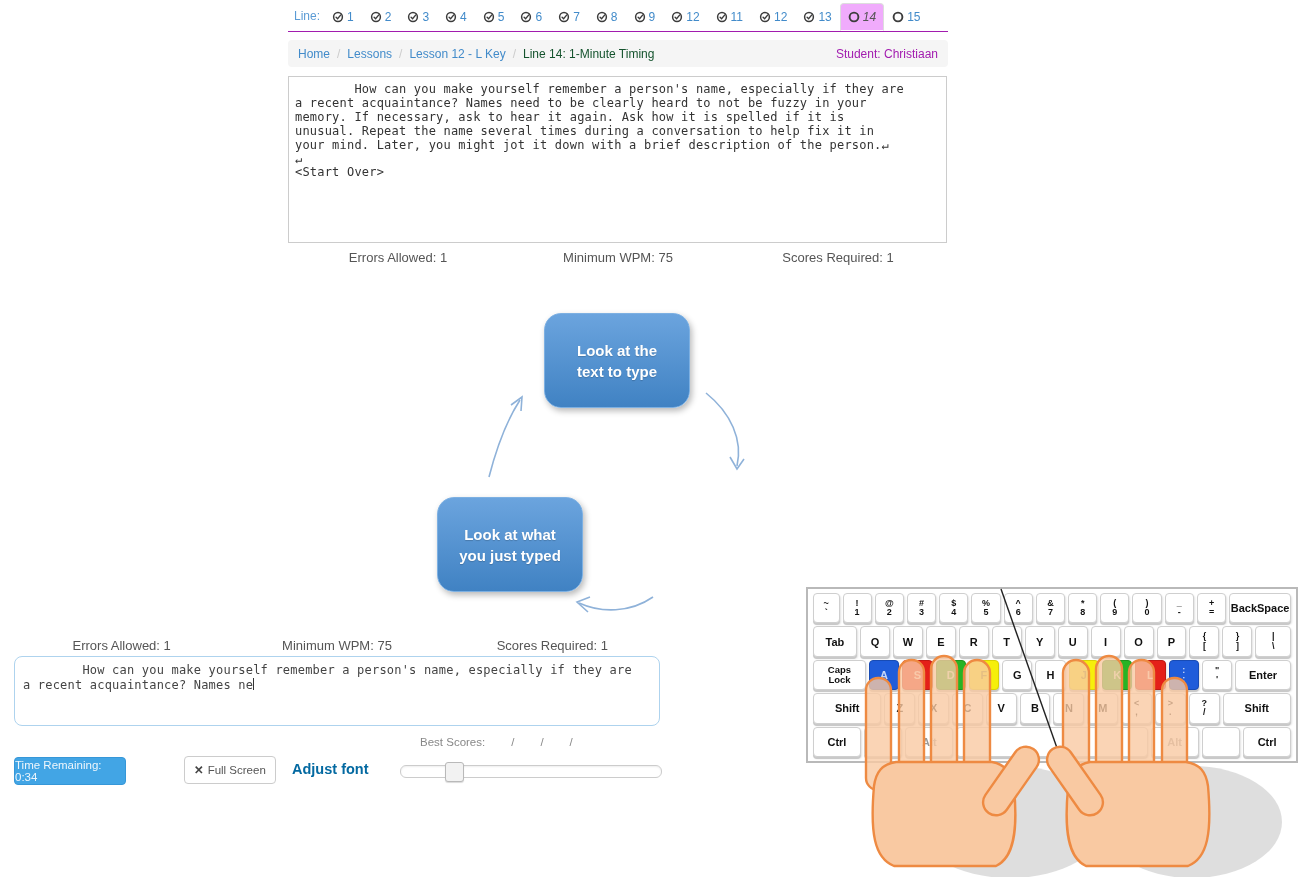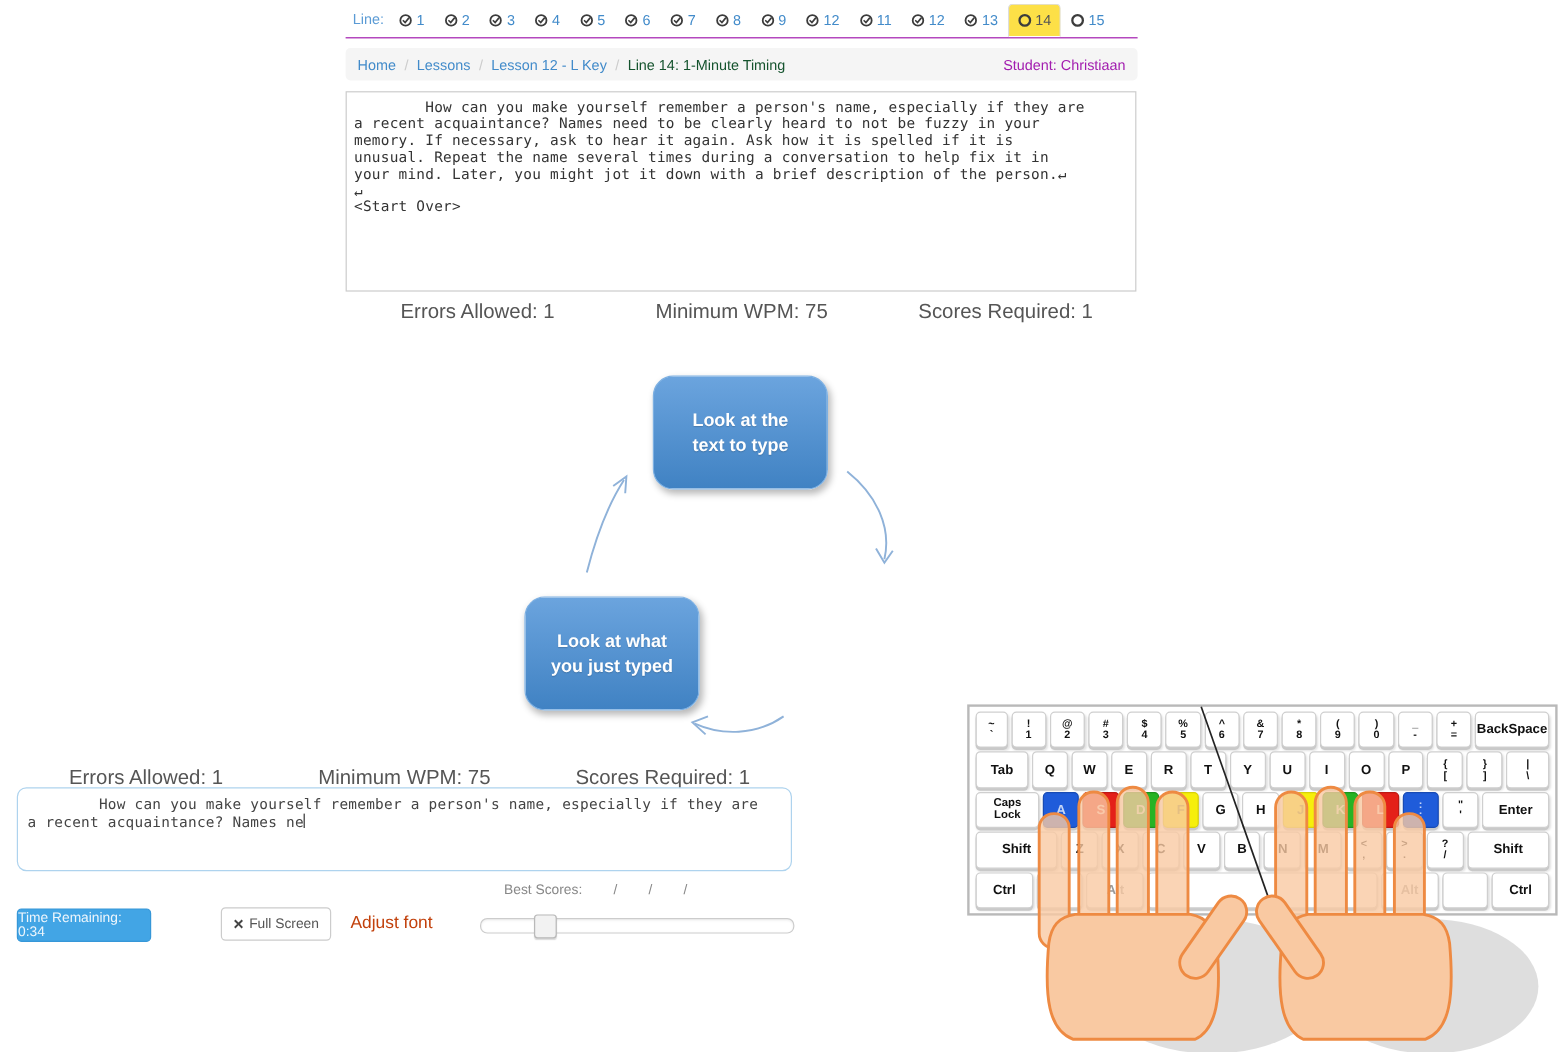--- a/index.html
+++ b/index.html
@@ -7,43 +7,43 @@
        font-family:"Liberation Sans",sans-serif;}
 
   
   .tabbar{position:absolute;left:288px;top:0;width:660px;height:31px;
           display:flex;align-items:flex-end;border-bottom:1px solid #a21caf;}
   .tabbar-inner{display:flex;align-items:center;height:30px;}
   .tabs-label{color:#5b9bd5;font-size:12px;margin:0 4px 0 6px;align-self:center;}
   .tab{display:flex;align-items:center;gap:3px;padding:6px 7px;margin-bottom:-1px;
        cursor:pointer;border:1px solid transparent;}
   .tab .tnum{color:#428bca;font-size:12px;}
-  .tab.active{background:#fde047;border:1px solid #ddd;border-bottom:1px solid #fff;
-              border-radius:4px 4px 0 0;}
+  .tab.active{background:#f0abfc;border:1px solid #ddd;border-bottom:1px solid #fff;
+              border-radius:4px 4px 0 0;font-style:italic;}
   .tab.active .tnum{color:#555;}
   .tabicon{display:block;}
 
   
   .crumbbar{position:absolute;left:288px;top:40px;width:660px;height:27px;
             background:#f5f5f5;border-radius:4px;display:flex;align-items:center;
             font-size:12px;padding:0 10px;box-sizing:border-box;}
   .crumbbar a{color:#428bca;text-decoration:none;cursor:pointer;}
   .crumb-sep{color:#ccc;margin:0 7px;}
   .crumb-current{color:#14532d;}
   .student{margin-left:auto;color:#a21caf;}
 
   
   .lesson-box{position:absolute;left:288px;top:76px;width:659px;height:167px;
               border:1px solid #ccc;background:#fff;box-sizing:border-box;
               margin:0;padding:6px 6px;white-space:pre-wrap;
               font-family:"DejaVu Sans Mono",monospace;font-size:12px;
               letter-spacing:.2px;line-height:13.9px;color:#333;overflow:hidden;}
 
   
-  .stats-row{display:flex;font-size:17px;color:#555;}
+  .stats-row{display:flex;font-size:13px;color:#555;}
   .stats-row span{flex:1;text-align:center;}
   .stats-top{position:absolute;left:288px;top:250px;width:660px;}
   .stats-bottom{position:absolute;left:14px;top:638px;width:646px;}
 
   
   .dbox{position:absolute;width:144px;height:93px;border-radius:17px;
         background:linear-gradient(#6ba4de,#4082c3);border:1px solid #7db0e2;
         box-shadow:2px 3px 6px rgba(0,0,0,.28);display:flex;flex-direction:column;
         align-items:center;justify-content:center;color:#fff;font-weight:bold;
         font-size:15px;line-height:1.4;text-shadow:0 1px 1px rgba(0,0,0,.18);text-align:center;}
@@ -63,22 +63,22 @@
                display:flex;align-items:flex-start;}
   .best-scores .slash{margin-left:26px;}
   .time-chip{position:absolute;left:14px;top:757px;width:110px;height:26px;
              background:#42a5e5;border:1px solid #3697d8;border-radius:4px;
              color:#eef6fc;font-size:11.5px;display:flex;align-items:center;
              justify-content:center;}
   .fs-btn{position:absolute;left:184px;top:756px;height:26px;padding:0 9px;
           background:#fff;border:1px solid #ccc;border-radius:4px;color:#555;
           font-size:11.5px;display:flex;align-items:center;gap:4px;cursor:pointer;}
   .fs-btn .x{font-weight:bold;color:#444;}
-  .adjust-font{position:absolute;left:292px;top:761px;color:#c2410c;
-               font-weight:normal;font-size:14.5px;}
+  .adjust-font{position:absolute;left:292px;top:761px;color:#0369a1;
+               font-weight:bold;font-size:14.5px;}
   .slider{position:absolute;left:400px;top:765px;width:260px;height:11px;
           background:#fff;border:1px solid #ccc;border-radius:6px;
           box-shadow:inset 0 1px 2px rgba(0,0,0,.07);cursor:pointer;}
   .slider-handle{position:absolute;left:44px;top:-4px;width:17px;height:18px;
                  background:#f2f2f2;border:1px solid #b9b9b9;border-radius:3px;
                  box-shadow:0 1px 1px rgba(0,0,0,.15);cursor:grab;}
 
   
   .kb{position:absolute;left:806px;top:587px;width:492px;height:176px;
       background:#fff;border:2px solid #b9b9b9;box-sizing:border-box;

